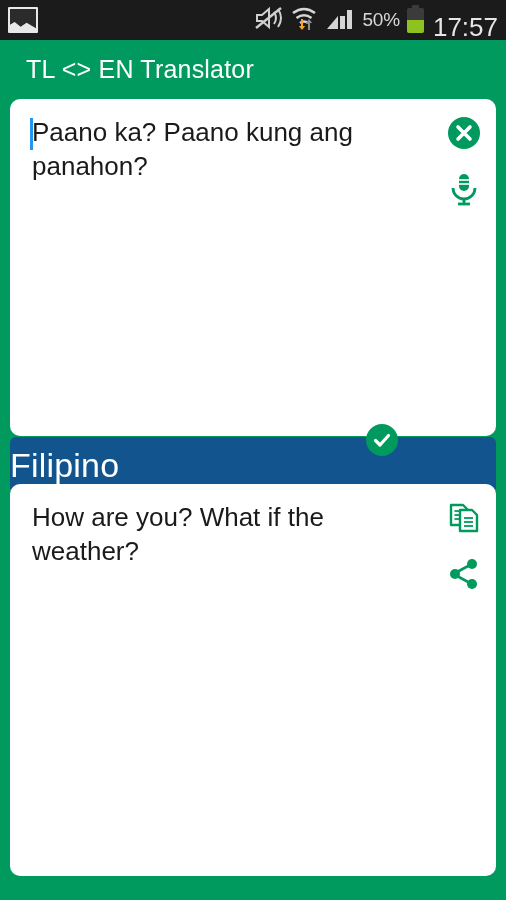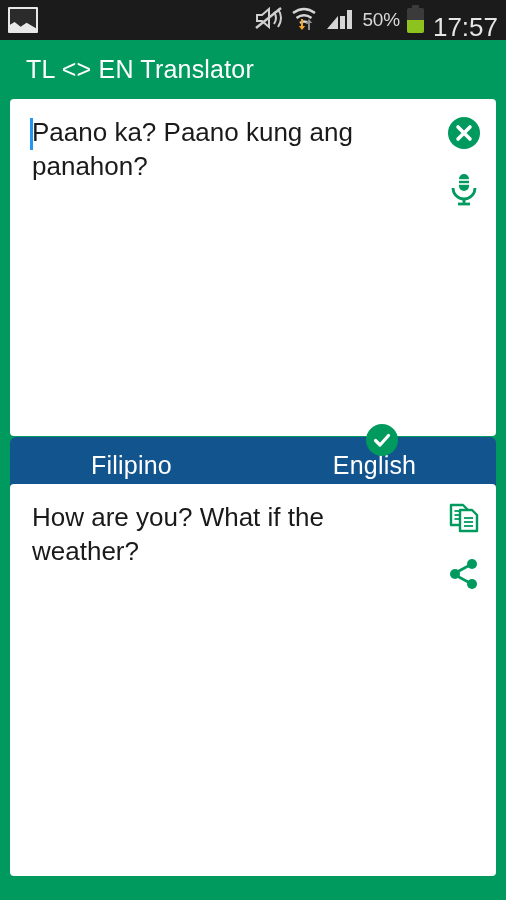--- a/index.html
+++ b/index.html
@@ -105,21 +105,21 @@
     padding-left: 26px;
     letter-spacing: 0.2px;
   }
 
   
   .card {
     position: absolute;
     left: 10px;
     width: 486px;
     background: #ffffff;
-    border-radius: 4px;
+    border-radius: 10px;
     box-sizing: border-box;
   }
   #card-source { top: 99px; height: 337px; }
   #card-target { top: 484px; height: 392px; }
 
   .text-area {
     position: absolute;
     left: 22px;
     top: 16px;
     right: 66px;
@@ -161,23 +161,22 @@
     top: 437px;
     width: 486px;
     height: 56px;
     background: #12548E;
     border-radius: 6px;
     display: flex;
     align-items: center;
   }
   #langbar .lang {
     flex: 1 1 50%;
-    text-align: center;
     color: #ffffff;
-    font-size: 25px;
+    font-size: 34px;
     letter-spacing: 0.2px;
   }
   .check-badge {
     position: absolute;
     left: 366px;
     top: 424px;
     width: 32px; height: 32px;
     border-radius: 50%;
     background: #009A5E;
     display: flex;
@@ -258,21 +257,20 @@
           <path d="M5 16 a11 11 0 0 0 22 0" fill="none" stroke="#009A5E" stroke-width="2.8"></path>
           <line x1="16" y1="27" x2="16" y2="31" stroke="#009A5E" stroke-width="2.8"></line>
           <line x1="10" y1="32" x2="22" y2="32" stroke="#009A5E" stroke-width="2.8"></line>
         </svg>
       </div>
     </div>
   </div>
 
   <div id="langbar">
     <div class="lang">Filipino</div>
-    <div class="lang">English</div>
   </div>
   <div class="check-badge">
     <svg width="20" height="20" viewBox="0 0 20 20">
       <path d="M3.5 10.5 L8 15 L16.5 5.5" fill="none" stroke="#ffffff" stroke-width="3.2" stroke-linecap="round" stroke-linejoin="round"></path>
     </svg>
   </div>
 
   <div class="card" id="card-target">
     <div class="text-area">How are you? What if the weather?</div>
 

